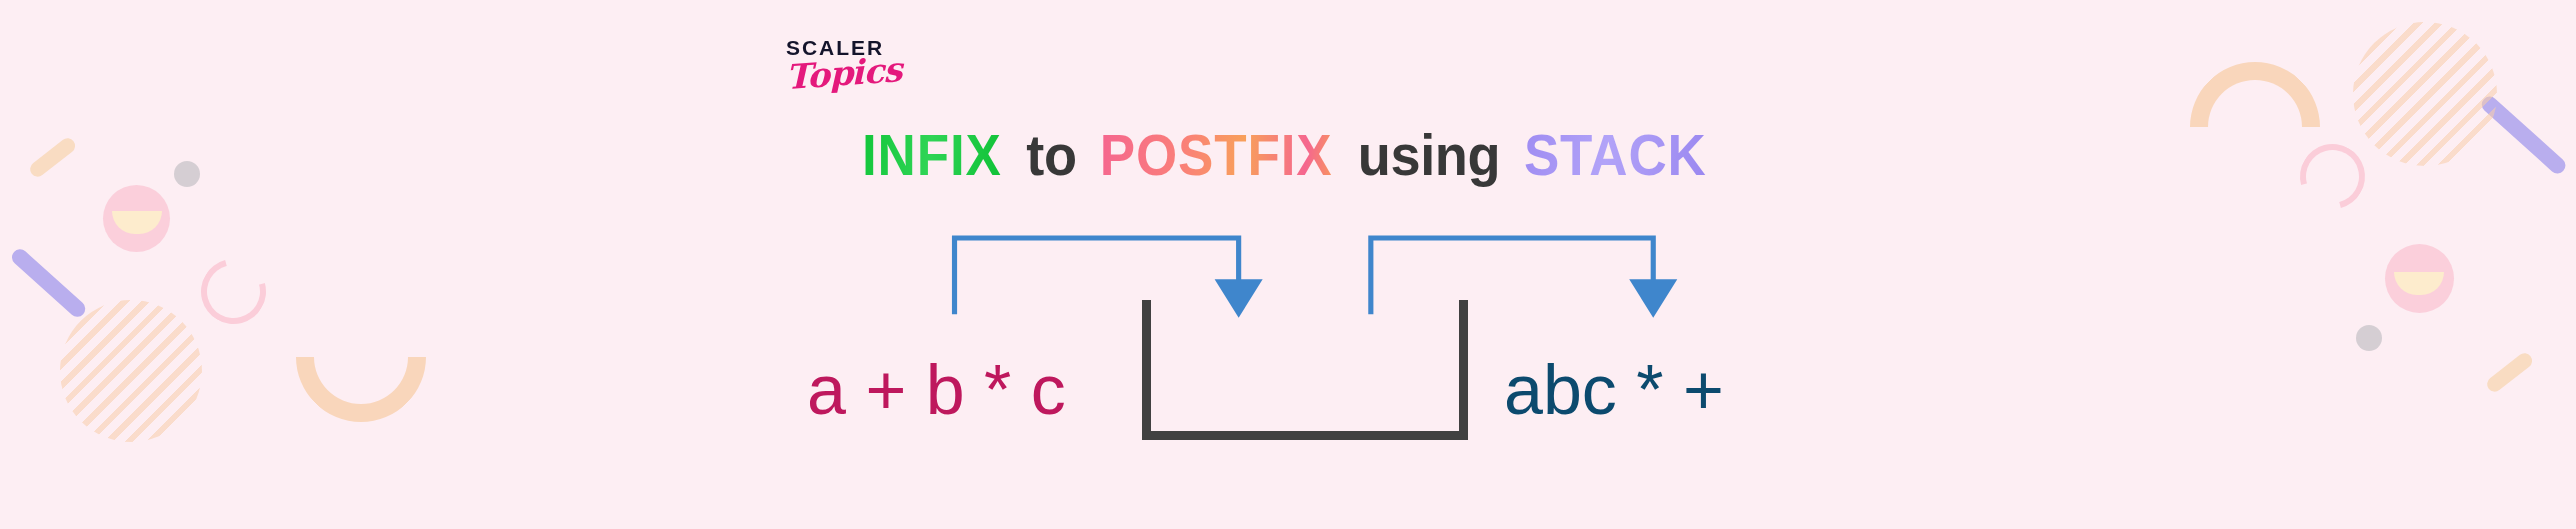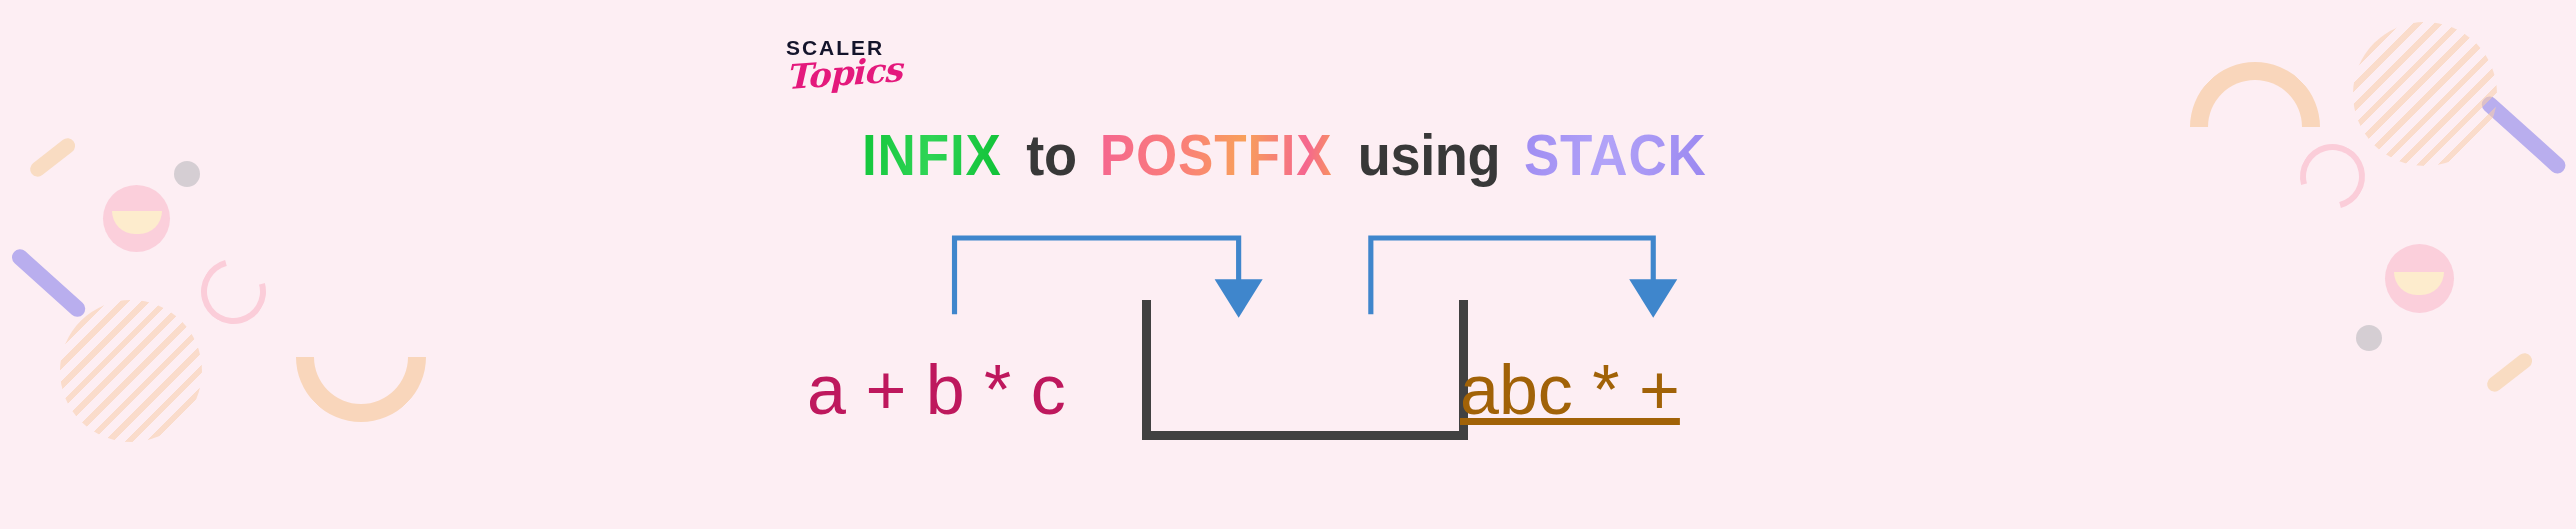--- a/index.html
+++ b/index.html
@@ -89,21 +89,21 @@
     background:transparent;
   }
 
   
   .expr{
     position:absolute;top:347px;
     font-size:70px;line-height:86px;font-weight:normal;
     white-space:nowrap;
   }
   .expr-in{left:807px;color:#be185d;}
-  .expr-out{left:1460px;color:#a16207;text-decoration:underline;}
+  .expr-out{left:1504px;color:#0c4a6e;}
 </style>
 </head>
 <body>
 
 <div class="stage">
 
   <div class="deco deco-bar" style="left:26px;top:150px;width:53px;height:14.6px;background:#f9dcc2;transform:rotate(-38deg);"></div>
 
   <div class="deco deco-dot" style="left:174px;top:161px;width:26px;height:26px;background:#d5ced3;"></div>
 

